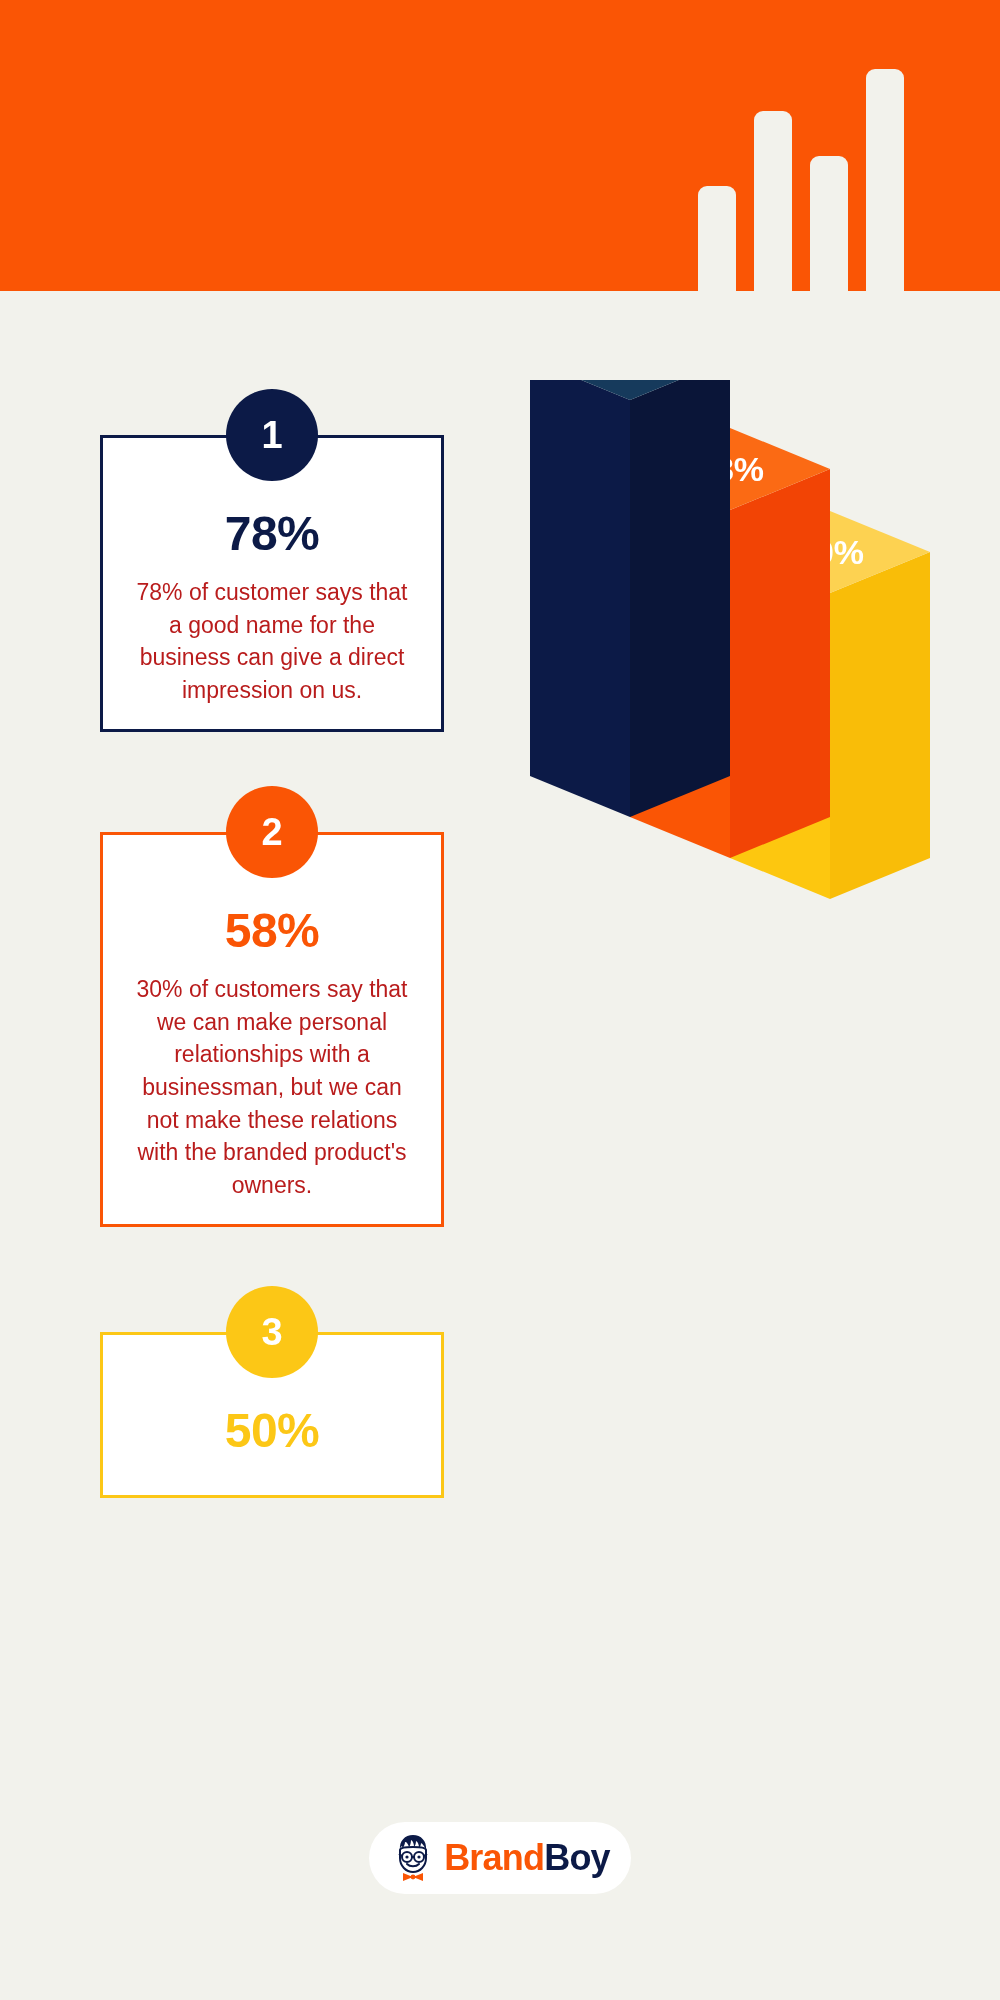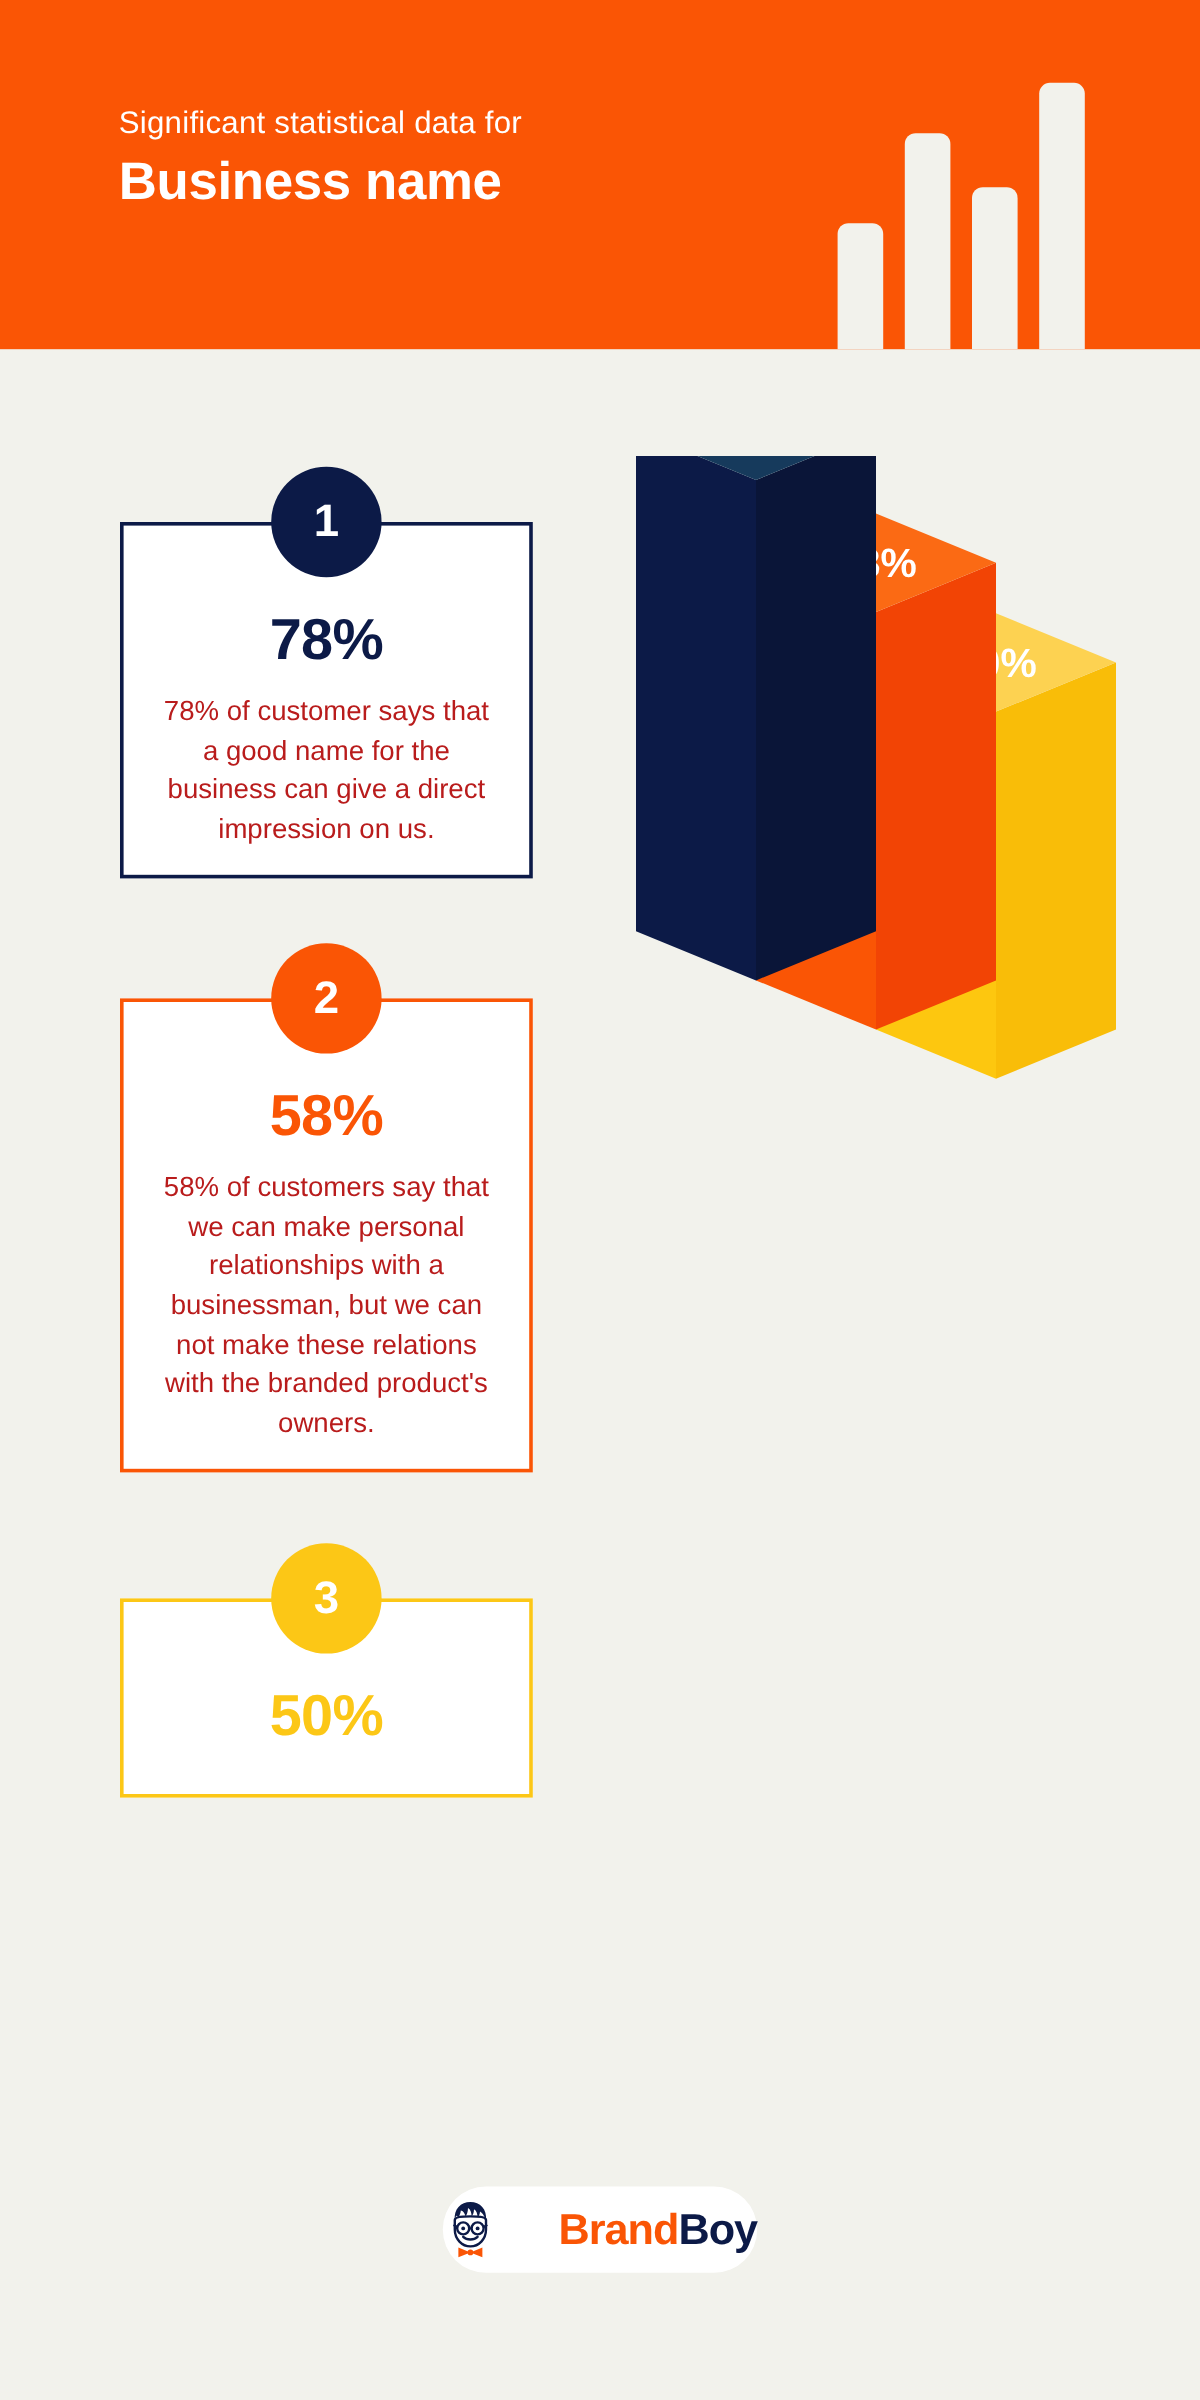--- a/index.html
+++ b/index.html
@@ -155,42 +155,38 @@
     position: absolute;
     left: 50%;
     transform: translateX(-50%);
     top: 1822px;
     width: 262px;
     height: 72px;
     background: #ffffff;
     border-radius: 36px;
     display: flex;
     align-items: center;
-    justify-content: space-between;
+    justify-content: center;
     gap: 8px;
   }
   .logo-mark { width: 46px; height: 50px; flex: 0 0 auto; }
   .logo-word {
     font-size: 36px;
     font-weight: 700;
     letter-spacing: -0.8px;
     line-height: 1;
     white-space: nowrap;
   }
   .logo-brand { color: #fa5505; }
   .logo-boy { color: #0c1a47; }
 </style>
 </head>
 <body>
 
 <div class="header">
-  <div class="header-text">
-    <p class="header-eyebrow">Significant statistical data for</p>
-    <h1 class="header-title">Business name</h1>
-  </div>
 
   <div class="header-bars">
     <div class="hbar b1"></div>
     <div class="hbar b2"></div>
     <div class="hbar b3"></div>
     <div class="hbar b4"></div>
   </div>
 </div>
 
 <div class="cards">
@@ -200,21 +196,21 @@
     <div class="card-box">
       <div class="card-pct">78%</div>
       <p class="card-desc">78% of customer says that a good name for the business can give a direct impression on us.</p>
     </div>
   </div>
 
   <div class="card-wrap c2">
     <div class="badge">2</div>
     <div class="card-box">
       <div class="card-pct">58%</div>
-      <p class="card-desc">58% of customers say that we can make personal relationships with a businessman, but we can not make these relations with the branded product's owners.</p>
+      <p class="card-desc">30% of customers say that we can make personal relationships with a businessman, but we can not make these relations with the branded product's owners.</p>
     </div>
   </div>
 
   <div class="card-wrap c3">
     <div class="badge">3</div>
     <div class="card-box">
       <div class="card-pct">50%</div>
     </div>
   </div>
 

